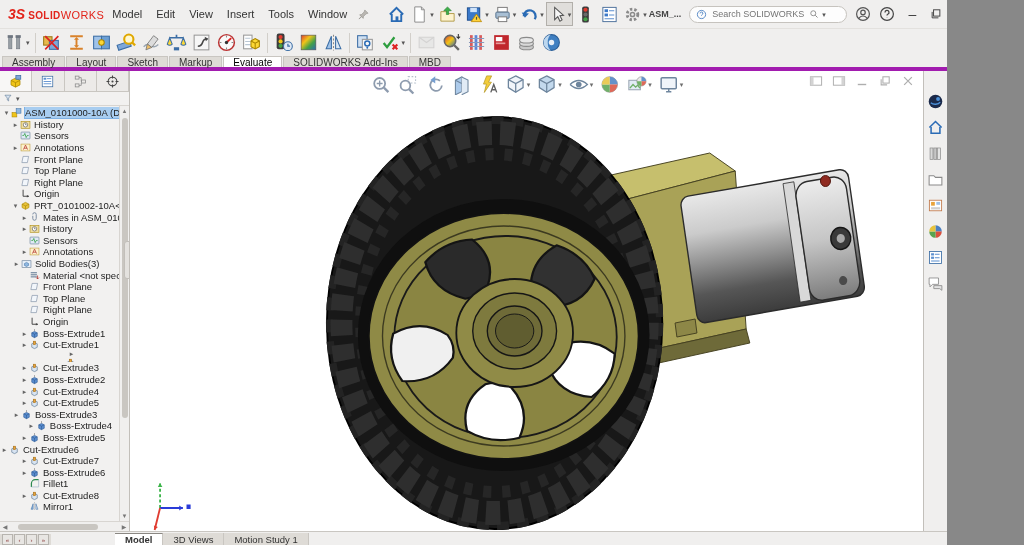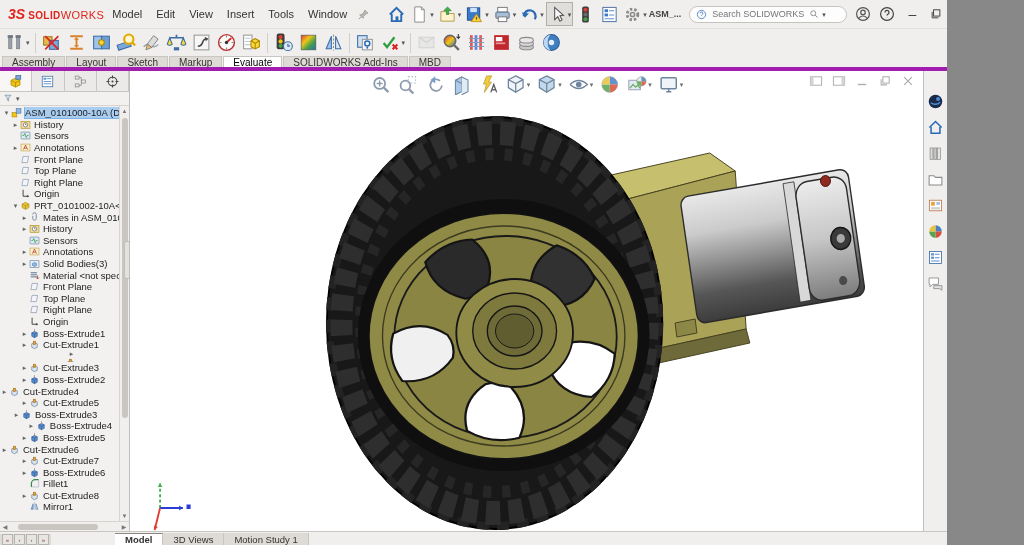--- a/index.html
+++ b/index.html
@@ -547,21 +547,21 @@
               <span class="tlabel">Sensors</span>
             </div>
             <div class="trow" style="padding-left: 20px;">
               <span class="texp">▸</span>
               <span class="ic tico"><svg viewBox="0 0 16 16" width="11" height="11">
                   <rect x="1.5" y="3" width="13" height="10" fill="#fdf2cd" stroke="#b9962f" stroke-width="0.8"></rect>
                   <path d="M5 11 l3 -6.5 3 6.5 M6 9 h4" fill="none" stroke="#b3342e" stroke-width="1.1"></path>
                 </svg></span>
               <span class="tlabel">Annotations</span>
             </div>
-            <div class="trow" style="padding-left: 20px;">
+            <div class="trow" style="padding-left: 12px;">
               <span class="texp">▸</span>
               <span class="ic tico"><svg viewBox="0 0 16 16" width="11" height="11">
                   <rect x="1.5" y="4" width="13" height="9.5" fill="#e8f0f9" stroke="#55708c" stroke-width="0.8"></rect>
                   <path d="M5 8 l3 -1.6 3 1.6 v2.8 l-3 1.6 -3 -1.6 Z" fill="#8fb8e0" stroke="#3c6ea5" stroke-width="0.8"></path>
                 </svg></span>
               <span class="tlabel">Solid Bodies(3)</span>
             </div>
             <div class="trow" style="padding-left: 20px;">
               <span class="texp"></span>
               <span class="ic tico"><svg viewBox="0 0 16 16" width="11" height="11">
@@ -634,21 +634,21 @@
             </div>
             <div class="trow" style="padding-left: 20px;">
               <span class="texp">▸</span>
               <span class="ic tico"><svg viewBox="0 0 16 16" width="11" height="11">
                   <path d="M4 7 l4 -2 4 2 v5 l-4 2 -4 -2 Z" fill="#5b8fd0" stroke="#2d5a94" stroke-width="0.9"></path>
                   <path d="M4 7 l4 2 4 -2 M8 9 v5" fill="none" stroke="#2d5a94" stroke-width="0.9"></path>
                   <path d="M8 1.5 v3" stroke="#888" stroke-width="1"></path>
                 </svg></span>
               <span class="tlabel">Boss-Extrude2</span>
             </div>
-            <div class="trow" style="">
+            <div class="trow" style="padding-left: 20px;">
               <span class="texp">▸</span>
               <span class="ic tico"><svg viewBox="0 0 16 16" width="11" height="11">
                   <path d="M4 7 l4 -2 4 2 v5 l-4 2 -4 -2 Z" fill="#d8e4f2" stroke="#55708c" stroke-width="0.9"></path>
                   <rect x="6.4" y="3.2" width="3.2" height="5" fill="#e8a33c" stroke="#a06a10" stroke-width="0.8"></rect>
                 </svg></span>
               <span class="tlabel">Cut-Extrude4</span>
             </div>
             <div class="trow" style="padding-left: 20px;">
               <span class="texp">▸</span>
               <span class="ic tico"><svg viewBox="0 0 16 16" width="11" height="11">

